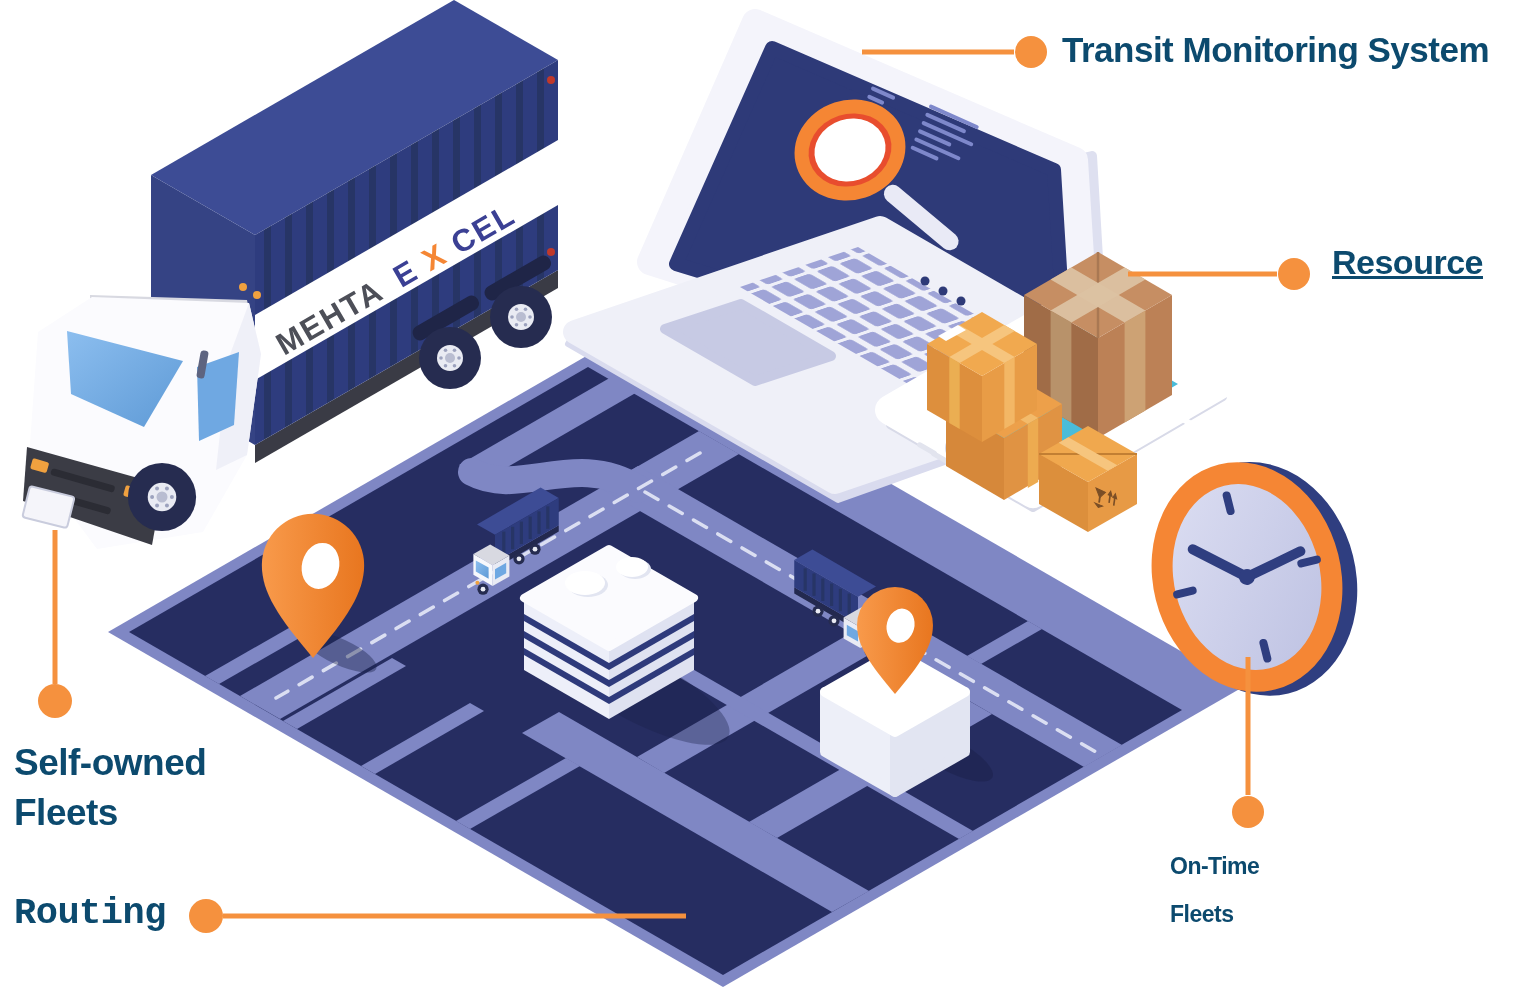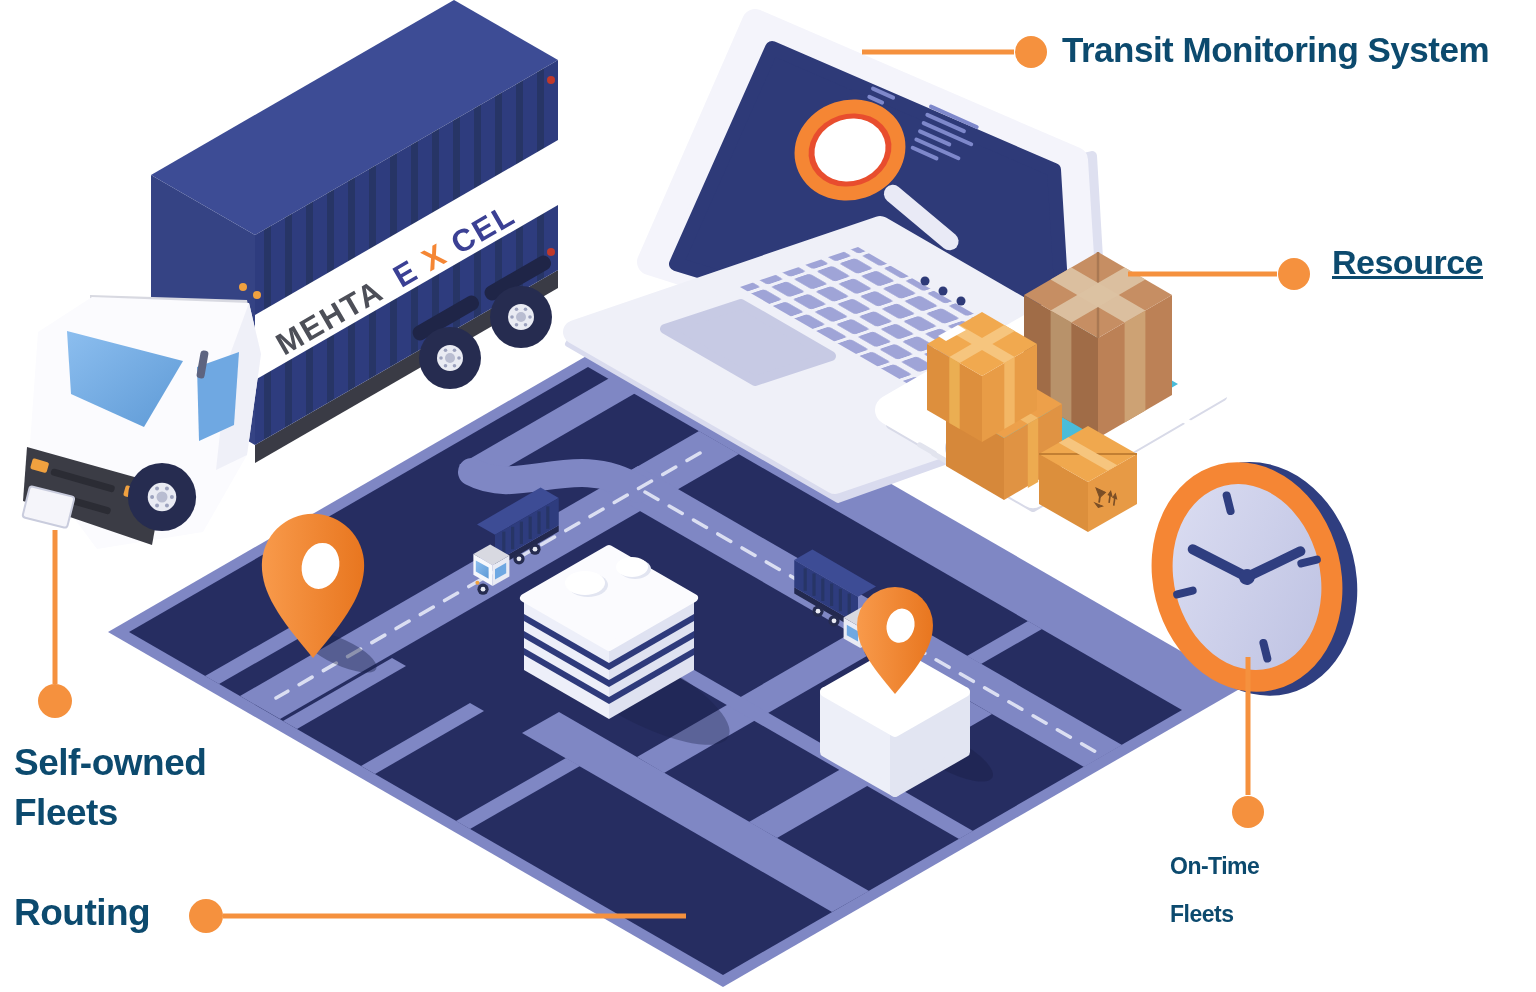--- a/index.html
+++ b/index.html
@@ -3,21 +3,21 @@
 <meta charset="utf-8">
 <style>
   html,body{margin:0;padding:0;background:#fff;}
   #stage{position:relative;width:1536px;height:992px;background:#ffffff;overflow:hidden;
          font-family:"Liberation Sans",sans-serif;}
   #art{position:absolute;left:0;top:0;}
   .label{position:absolute;font-weight:700;color:#0c4a6e;letter-spacing:-0.5px;white-space:nowrap;}
   .lab-tms{left:1062px;top:30px;font-size:35px;}
   .lab-rs{left:1332px;top:238px;font-size:34px;line-height:49px;text-decoration:underline;}
   .lab-sf{left:14px;top:738px;font-size:37px;line-height:50px;}
-  .lab-rt{left:14px;top:892px;font-size:37px;}
+  .lab-rt{left:14px;top:892px;font-size:37px;font-family:Liberation Mono, monospace;}
   .lab-ot{left:1170px;top:842px;font-size:23px;line-height:48px;}
 </style>
 </head>
 <body>
 
 <div id="stage">
 
 <svg id="art" width="1536" height="992" viewBox="0 0 1536 992">
   <defs>
     <linearGradient id="windshield" x1="0" y1="0" x2="1" y2="1">

